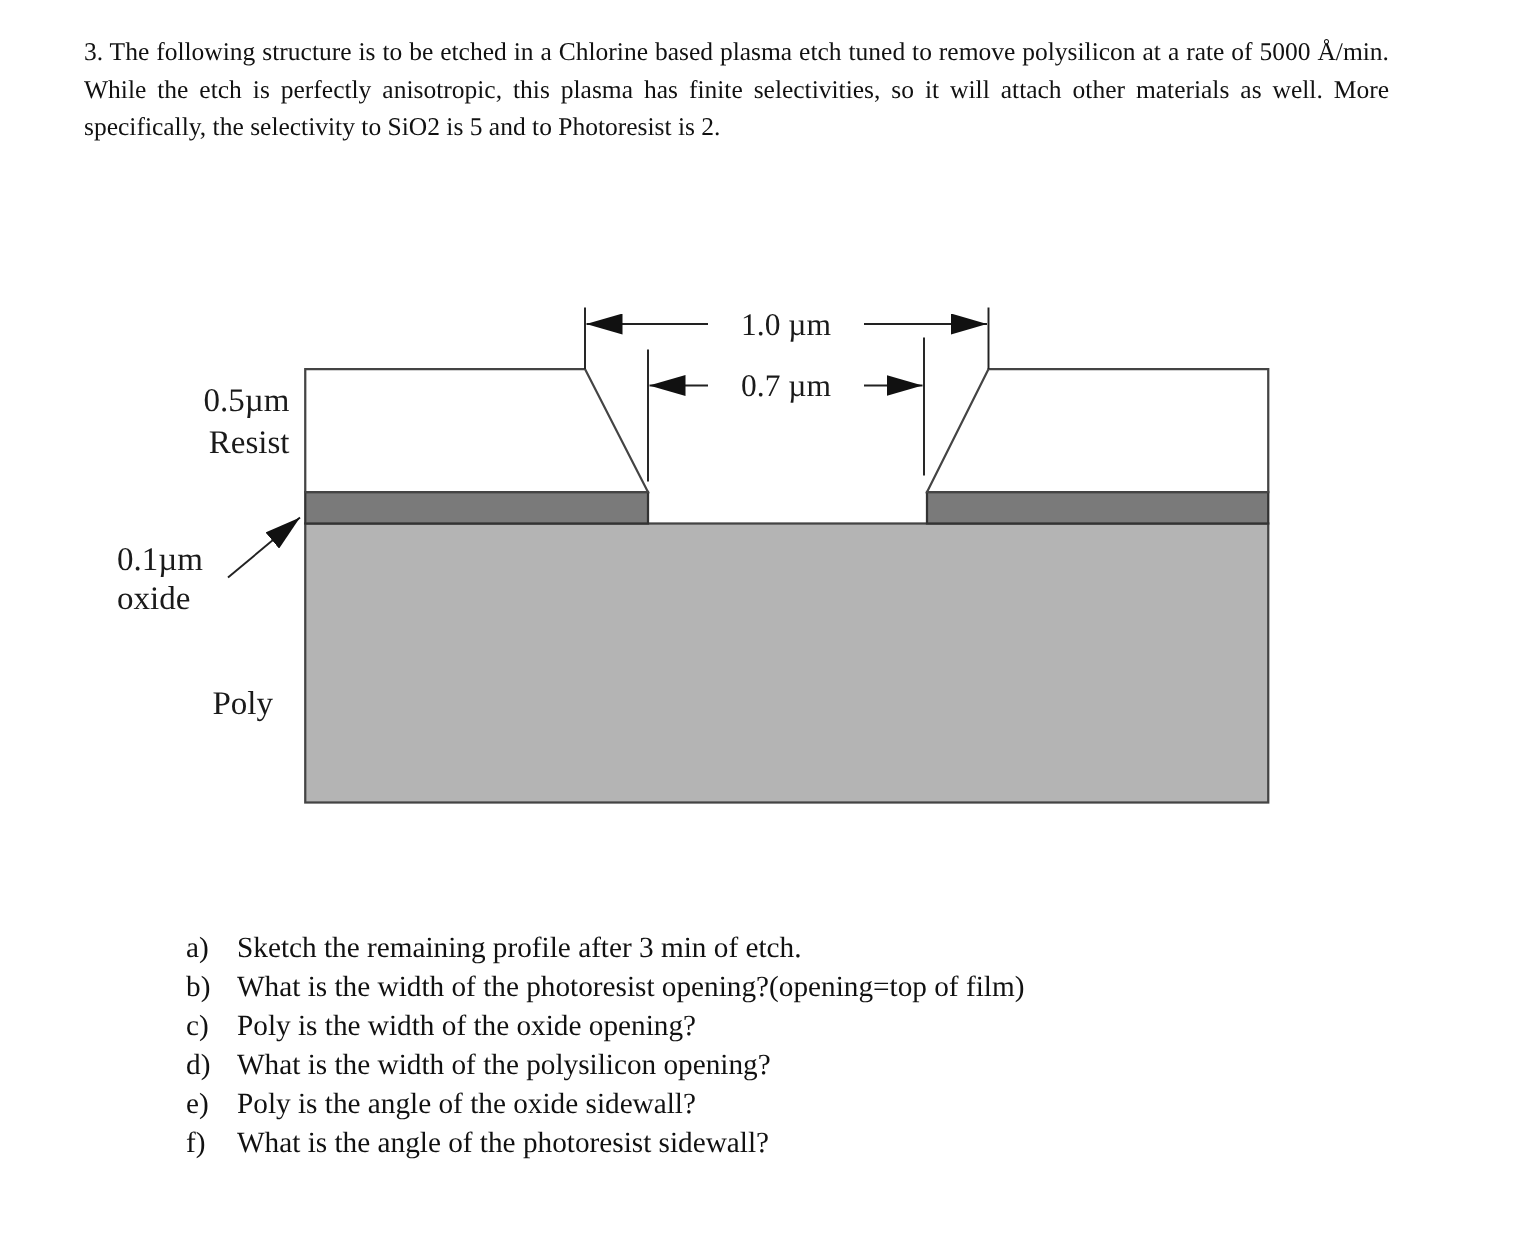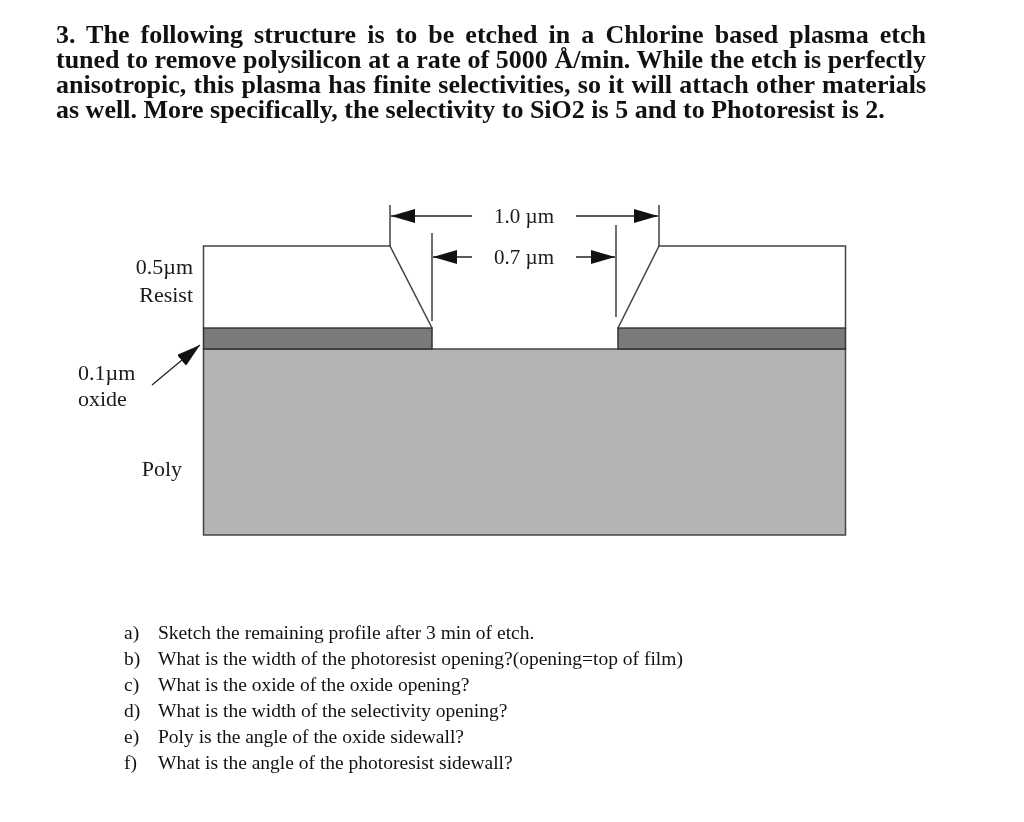--- a/index.html
+++ b/index.html
@@ -1,19 +1,19 @@
 <!DOCTYPE html>
 <html><head>
 <meta charset="utf-8">
 <style>
   html, body { margin: 0; padding: 0; background: #ffffff; }
   body { width: 1024px; height: 822px; position: relative; overflow: hidden;
          font-family: "Liberation Serif", "DejaVu Serif", serif; color: #111; }
   .problem { position: absolute; left: 56px; top: 22px; width: 870px;
-             font-size: 26px; line-height: 25px; text-align: justify; text-align-last: left; font-weight: bold; }
+             font-size: 17px; line-height: 25px; text-align: justify; text-align-last: left; }
   .problem p { margin: 0; }
   svg.diagram { position: absolute; left: 0; top: 0; }
   svg text { font-family: "Liberation Serif", "DejaVu Serif", serif; fill: #1a1a1a; }
   .questions { position: absolute; left: 124px; top: 620px; margin: 0; padding: 0; list-style: none;
                font-size: 19.5px; line-height: 26px; }
   .questions li { display: flex; }
   .questions .lbl { width: 34px; display: inline-block; }
 </style>
 </head>
 <body>
@@ -66,25 +66,25 @@
   <li>
       <span class="lbl">a)</span>
       <span>Sketch the remaining profile after 3 min of etch.</span>
     </li>
   <li>
       <span class="lbl">b)</span>
       <span>What is the width of the photoresist opening?(opening=top of film)</span>
     </li>
   <li>
       <span class="lbl">c)</span>
-      <span>What is the oxide of the oxide opening?</span>
+      <span>Poly is the width of the oxide opening?</span>
     </li>
   <li>
       <span class="lbl">d)</span>
-      <span>What is the width of the selectivity opening?</span>
+      <span>What is the width of the polysilicon opening?</span>
     </li>
   <li>
       <span class="lbl">e)</span>
       <span>Poly is the angle of the oxide sidewall?</span>
     </li>
   <li>
       <span class="lbl">f)</span>
       <span>What is the angle of the photoresist sidewall?</span>
     </li>
 </ul>

